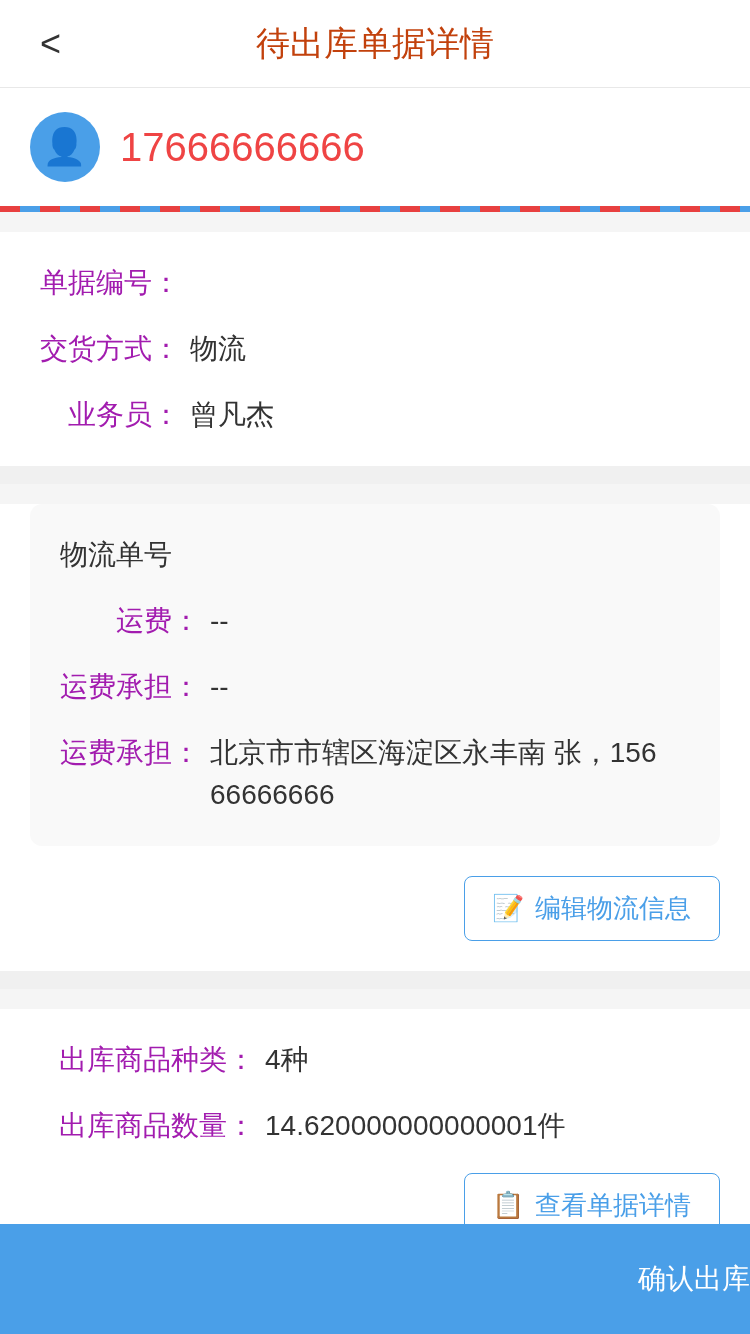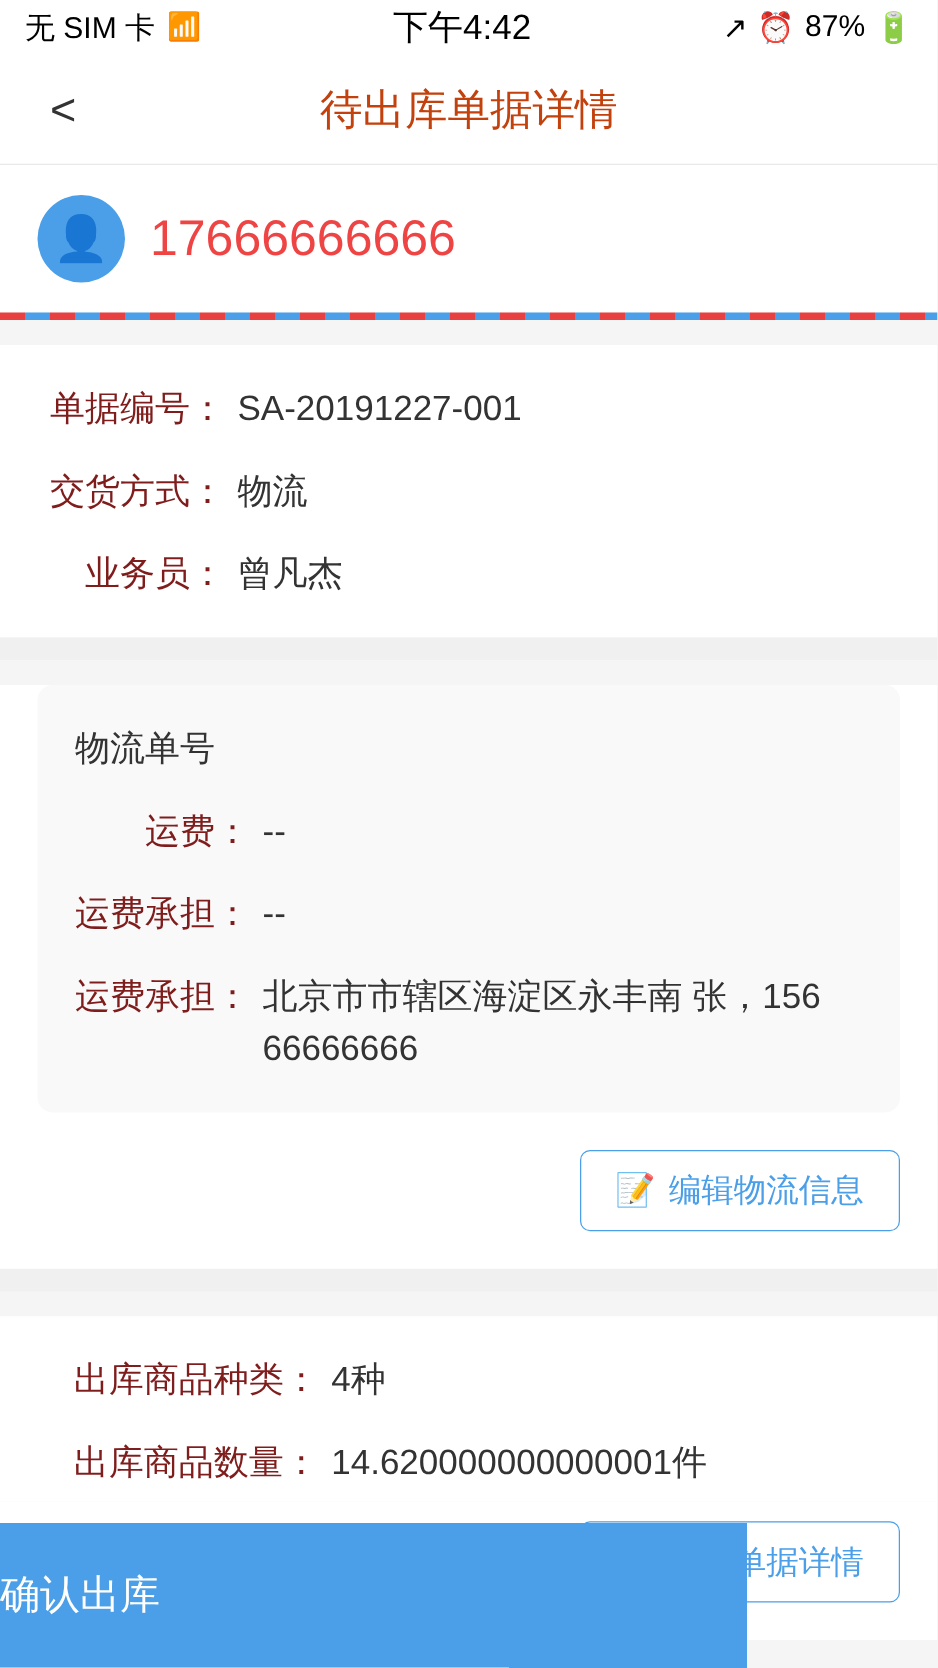--- a/index.html
+++ b/index.html
@@ -99,21 +99,21 @@
       padding: 30px 40px;
     }
     .info-row {
       display: flex;
       align-items: flex-start;
       margin-bottom: 24px;
       line-height: 1.5;
     }
     .info-row:last-child { margin-bottom: 0; }
     .info-label {
-      color: #7f1d1d;
+      color: #a21caf;
       font-size: 28px;
       white-space: nowrap;
       min-width: 140px;
       text-align: right;
       margin-right: 10px;
       flex-shrink: 0;
     }
     .info-value {
       color: #333;
       font-size: 28px;
@@ -169,75 +169,61 @@
       display: flex;
       justify-content: flex-end;
       padding: 16px 30px 30px 30px;
       background: #fff;
     }
 
     
     .bottom-btn {
       background: #4a9fe8;
       color: #fff;
-      text-align: left;
-      font-size: 32px;
+      text-align: right;
+      font-size: 28px;
       padding: 36px 0;
       cursor: pointer;
       position: fixed;
       bottom: 0;
-      width: 597px;
+      width: 750px;
     }
 
     .section-divider {
       height: 18px;
       background: #f0f0f0;
     }
 
     .main-content {
       padding-bottom: 120px;
     }
   </style>
 </head>
 <body>
 
 <div class="main-content">
 
-  <div class="status-bar">
-    <div class="status-left">
-      <span>无 SIM 卡</span>
-      <span class="wifi-icon">📶</span>
-    </div>
-    <div class="status-center">下午4:42</div>
-    <div class="status-right">
-      <span>↗</span>
-      <span>⏰</span>
-      <span>87%</span>
-      <span>🔋</span>
-    </div>
-  </div>
 
   <div class="nav-bar">
     <div class="back-btn">&lt;</div>
     <div class="nav-title">待出库单据详情</div>
   </div>
 
   <div class="customer-section">
     <div class="avatar">
       <span>👤</span>
     </div>
     <div class="customer-phone">17666666666</div>
   </div>
 
   <div class="dashed-divider"></div>
 
   <div class="info-section">
     <div class="info-row">
       <span class="info-label">单据编号：</span>
-      <span class="info-value">SA-20191227-001</span>
     </div>
     <div class="info-row">
       <span class="info-label">交货方式：</span>
       <span class="info-value">物流</span>
     </div>
     <div class="info-row">
       <span class="info-label">业务员：</span>
       <span class="info-value">曾凡杰</span>
     </div>
   </div>

